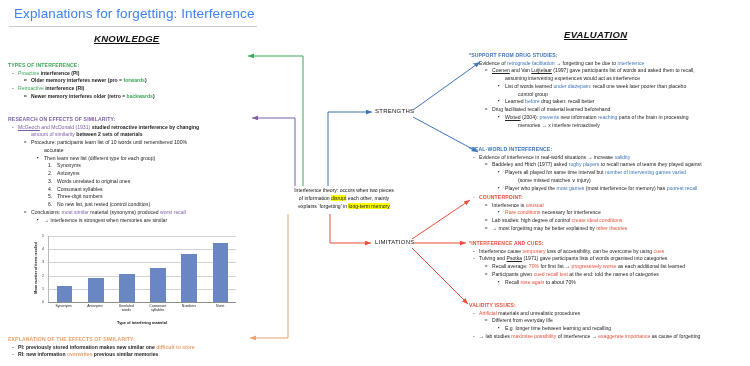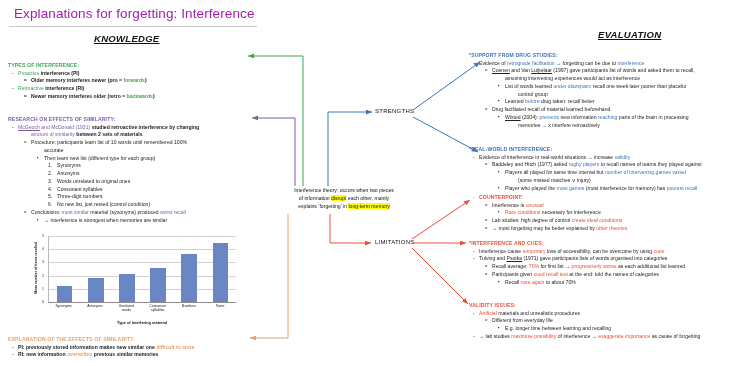--- a/index.html
+++ b/index.html
@@ -6,31 +6,31 @@
   body{
     width:750px;height:366px;overflow:hidden;background:#ffffff;
     font-family:"Liberation Sans", sans-serif;
     color:#222;
   }
   .page{position:relative;width:750px;height:366px;}
 
   
   .title{
     position:absolute;left:14px;top:6px;width:300px;
-    font-size:13.5px;color:#a21caf;letter-spacing:.1px;
+    font-size:13.5px;color:#3b82f6;letter-spacing:.1px;
   }
   .title-rule{position:absolute;left:9px;top:26px;width:248px;height:1px;background:#c9c9c9;}
 
   
   .col-head{
     position:absolute;font-size:9.5px;font-weight:bold;font-style:italic;
     text-decoration:underline;color:#111;letter-spacing:.3px;
   }
   #knowledge-head{left:94px;top:33px;}
-  #evaluation-head{left:598px;top:29px;}
+  #evaluation-head{left:564px;top:29px;}
 
   
   .block{position:absolute;font-size:5.1px;line-height:1.52;}
   .block .hd{font-weight:bold;letter-spacing:.15px;}
   .l1,.l2,.l3,.l4{position:relative;white-space:nowrap;}
   .l1{padding-left:10px;}
   .l2{padding-left:23px;}
   .l3{padding-left:36px;}
   .l1:before{content:"-";position:absolute;left:4px;}
   .l2:before{content:"o";position:absolute;left:16px;font-size:4.4px;}

